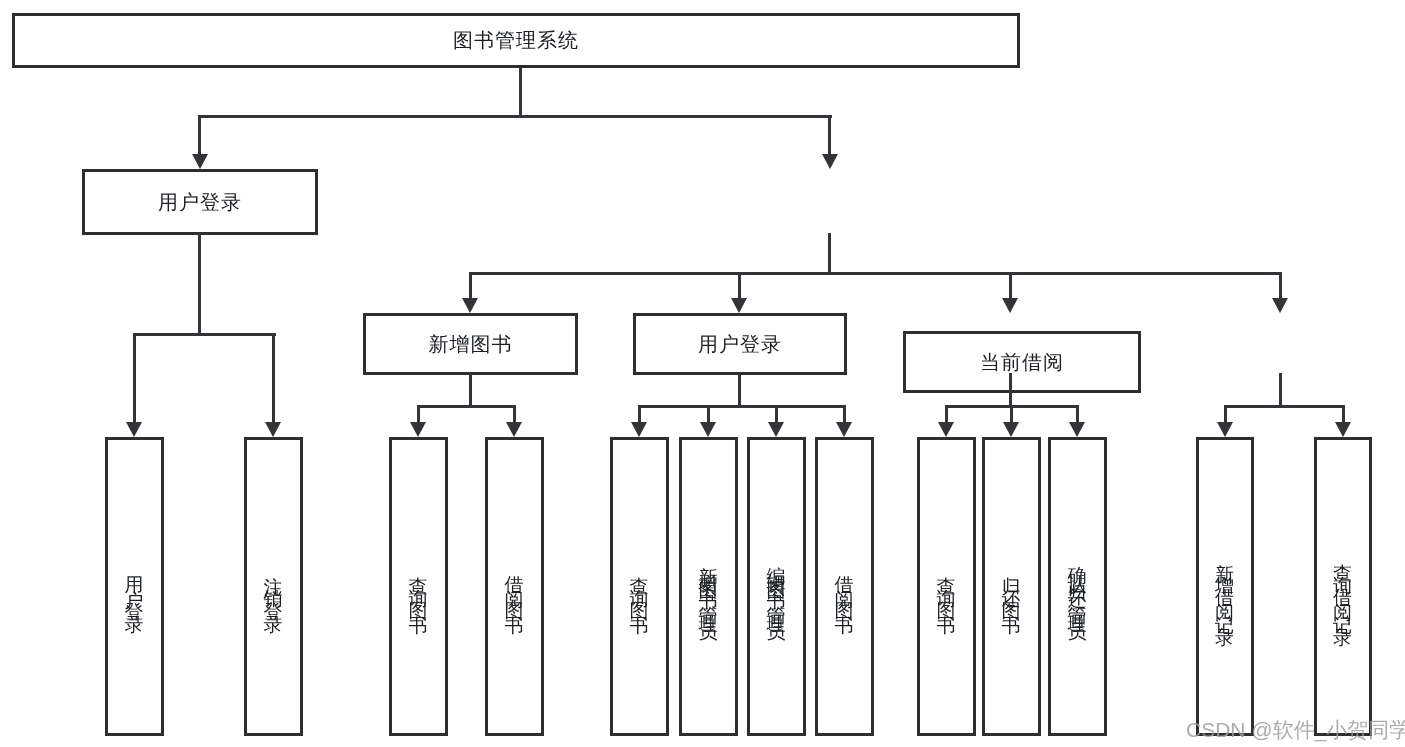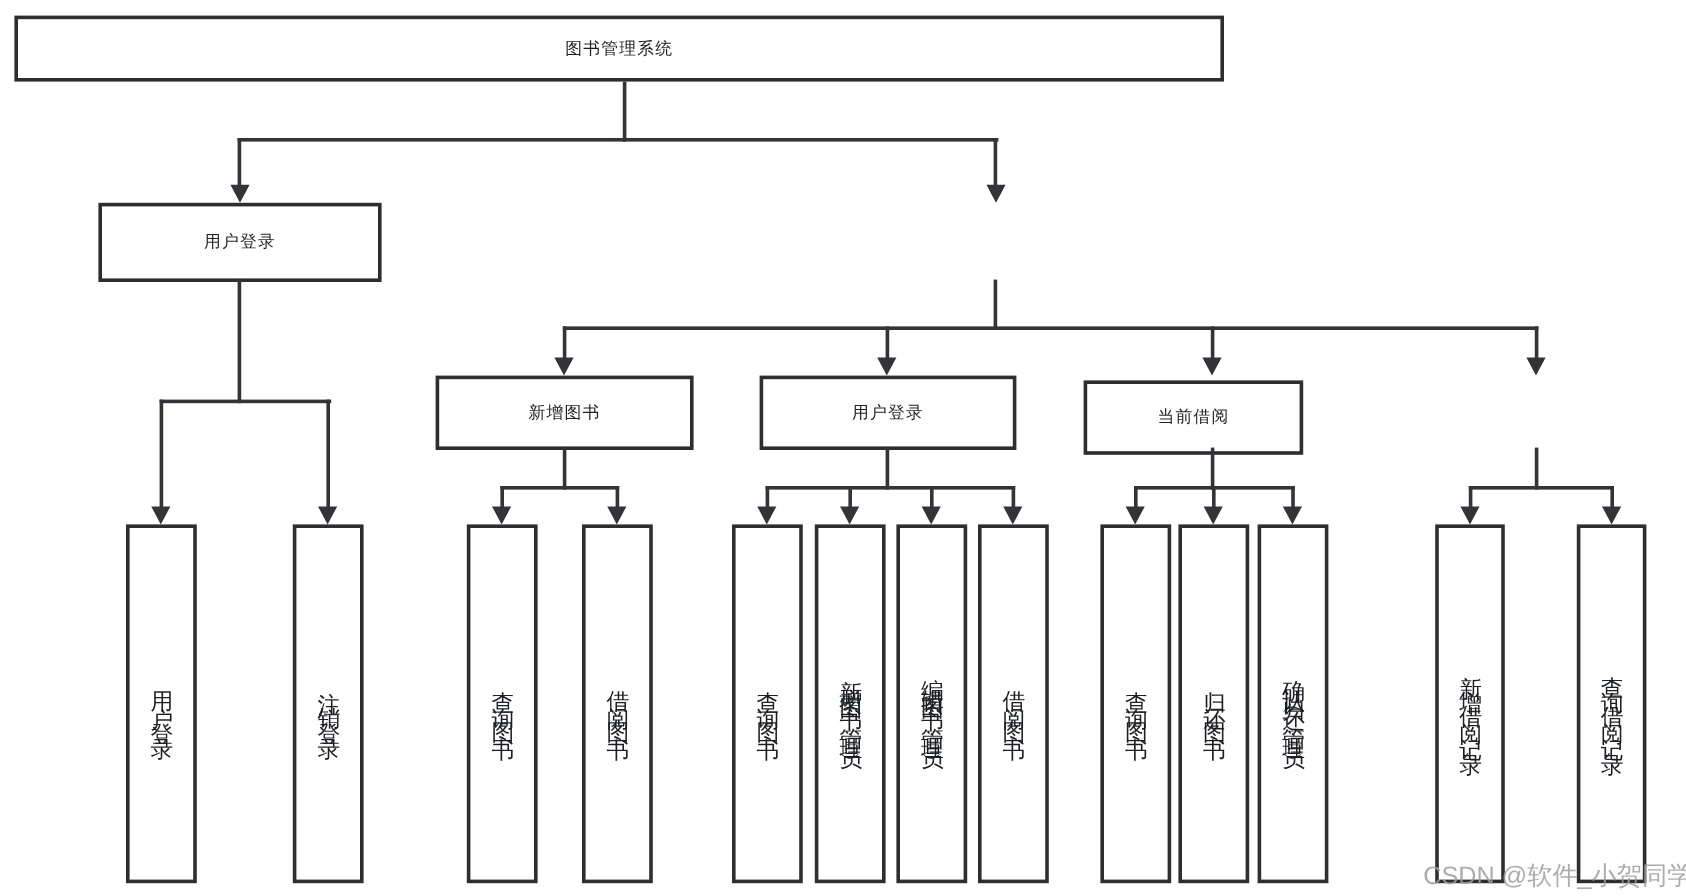--- a/index.html
+++ b/index.html
@@ -14,21 +14,21 @@
     position:absolute;
     box-sizing:border-box;
     background:#ffffff;
     border:3px solid #2e2e30;
     display:flex;
     align-items:center;
     justify-content:center;
     color:#1c1f23;
   }
   .box.h span{
-    font-size:14px;
+    font-size:20px;
     letter-spacing:1px;
     white-space:nowrap;
   }
   .box.v span{
     writing-mode:vertical-rl;
     text-orientation:mixed;
     font-size:19px;
     letter-spacing:13px;
     line-height:1;
   }
@@ -93,21 +93,21 @@
   <div class="arrow" style="left:1002px;top:298px"></div>
   <div class="line" style="left:1279px;top:272px;width:3px;height:29px"></div>
   <div class="arrow" style="left:1272px;top:298px"></div>
 
   <div class="box h" style="left:363px;top:313px;width:215px;height:62px">
     <span>新增图书</span>
   </div>
   <div class="box h" style="left:633px;top:313px;width:214px;height:62px">
     <span>用户登录</span>
   </div>
-  <div class="box h" style="left:903px;top:317px;width:183px;height:62px">
+  <div class="box h" style="left:903px;top:331px;width:238px;height:62px">
     <span>当前借阅</span>
   </div>
 
   <div class="line" style="left:469px;top:373px;width:3px;height:35px"></div>
   <div class="line" style="left:417px;top:405px;width:99px;height:3px"></div>
   <div class="line" style="left:417px;top:405px;width:3px;height:19px"></div>
   <div class="arrow" style="left:410px;top:422px"></div>
   <div class="line" style="left:513px;top:405px;width:3px;height:19px"></div>
   <div class="arrow" style="left:506px;top:422px"></div>
 

